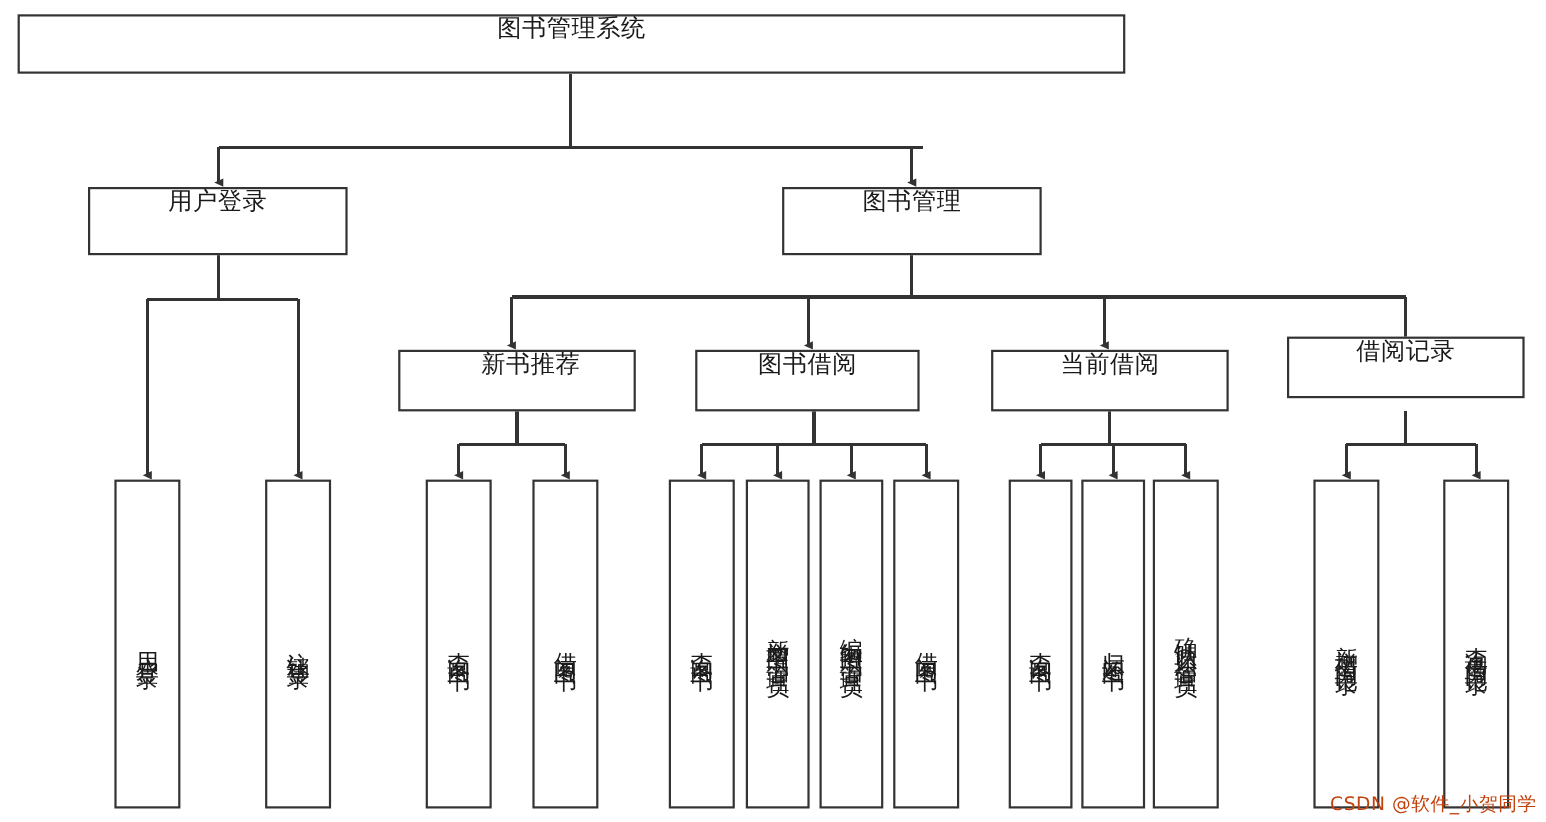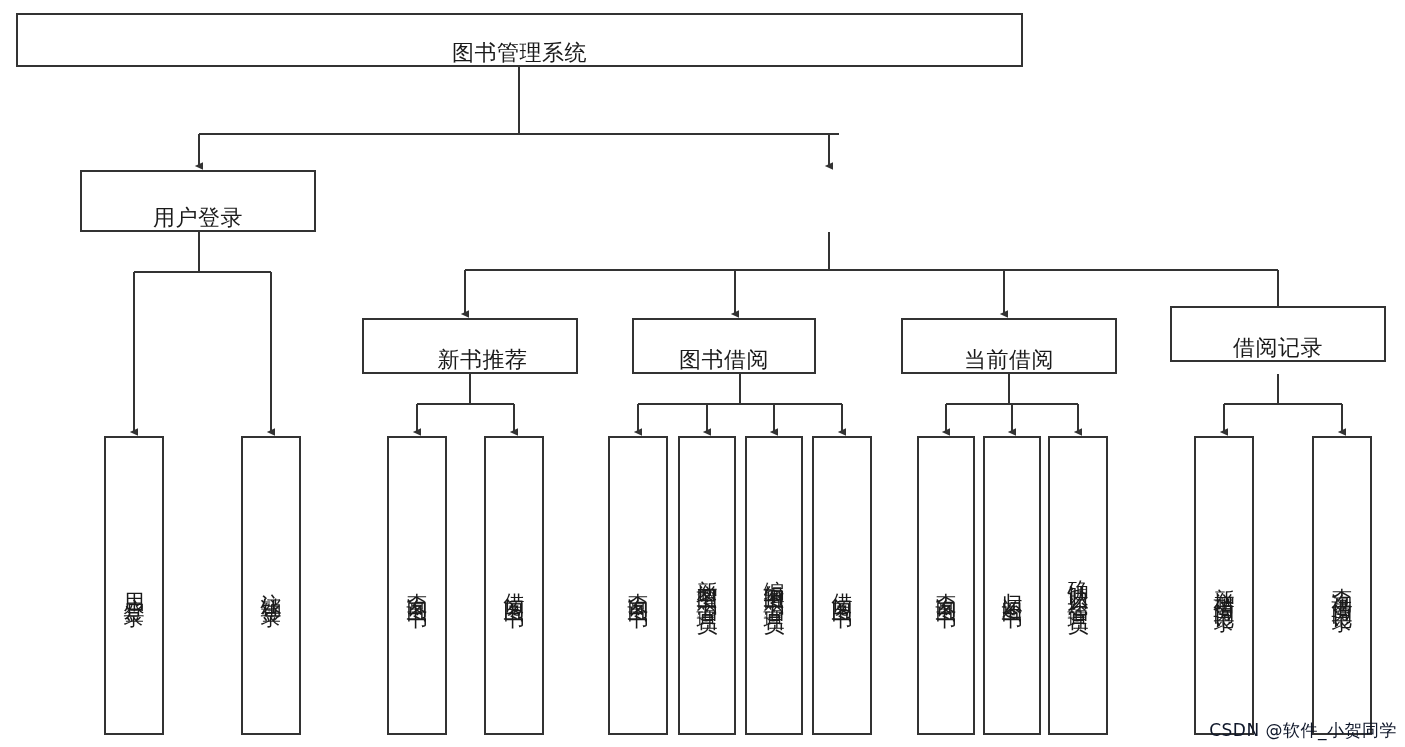--- a/index.html
+++ b/index.html
@@ -28,21 +28,21 @@
     width: 1405px;
     height: 747px;
     display: block;
   }
   .node-box {
     position: absolute;
     box-sizing: border-box;
     border: 2.5px solid #333333;
     background: #ffffff;
     display: flex;
-    align-items: flex-end;
+    align-items: flex-start;
     justify-content: center;
   }
   .node-label-h {
     font-size: 22px;
     color: #1a1a1a;
     line-height: 1.1;
     white-space: nowrap;
     letter-spacing: 0.5px;
   }
   .node-label-v {
@@ -57,21 +57,21 @@
   }
   .node-box.vert {
     align-items: center;
     justify-content: center;
   }
   #watermark {
     position: absolute;
     right: 8px;
     bottom: 5px;
     font-size: 17px;
-    color: #0f172a;
+    color: #c2410c;
     white-space: nowrap;
     letter-spacing: 0.5px;
   }
 </style>
 </head>
 <body>
 
 <div id="diagram-root">
 
   <svg id="flow-svg" viewBox="0 0 1405 747">
@@ -124,25 +124,28 @@
     </g>
   </svg>
 
   <div class="node-box" style="left:16px; top:13px; width:1007px; height:54px;">
     <span class="node-label-h">图书管理系统</span>
   </div>
 
   <div class="node-box" style="left:80px; top:170px; width:236px; height:62px;">
     <span class="node-label-h">用户登录</span>
   </div>
+  <div class="node-box" style="left:711px; top:170px; width:236px; height:62px;">
+    <span class="node-label-h">图书管理</span>
+  </div>
 
   <div class="node-box" style="left:362px; top:318px; width:216px; height:56px;padding-left:25px;">
     <span class="node-label-h">新书推荐</span>
   </div>
-  <div class="node-box" style="left:632px; top:318px; width:184px; height:56px;">
+  <div class="node-box" style="left:632px; top:318px; width:204px; height:56px;">
     <span class="node-label-h">图书借阅</span>
   </div>
   <div class="node-box" style="left:901px; top:318px; width:216px; height:56px;">
     <span class="node-label-h">当前借阅</span>
   </div>
   <div class="node-box" style="left:1170px; top:306px; width:216px; height:56px;">
     <span class="node-label-h">借阅记录</span>
   </div>
 
   <div class="node-box vert" style="left:104px; top:436px; width:60px; height:299px;">

